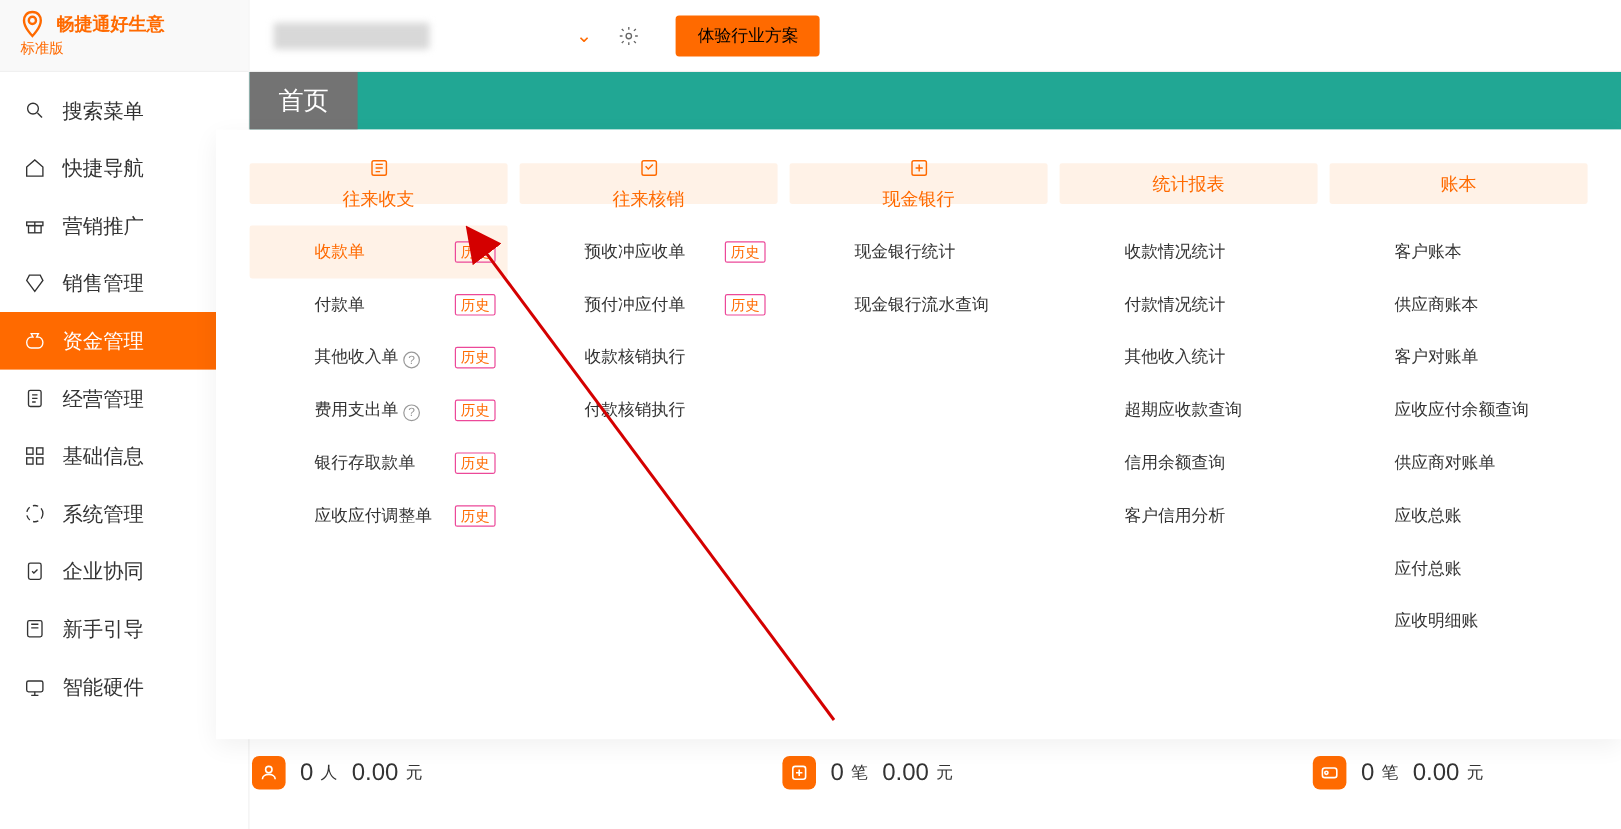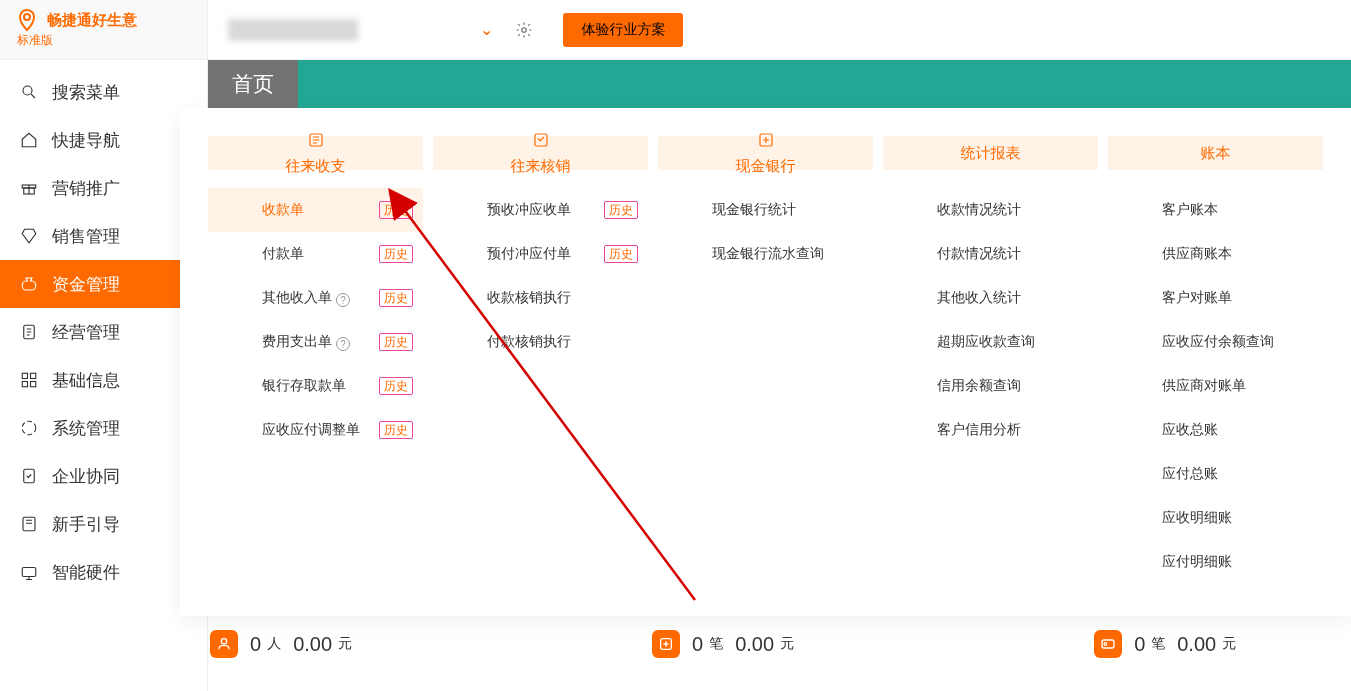--- a/index.html
+++ b/index.html
@@ -382,25 +382,20 @@
         <div class="mega-item">
           <span class="mega-label">
             <span>应付总账</span>
           </span>
         </div>
         <div class="mega-item">
           <span class="mega-label">
             <span>应收明细账</span>
           </span>
         </div>
-        <div class="mega-item">
-          <span class="mega-label">
-            <span>应付明细账</span>
-          </span>
-        </div>
       </div>
     </div>
 </div>
 
 <svg class="arrow-svg" viewBox="0 0 330 440">
   <defs>
       <marker id="ah" markerWidth="12" markerHeight="12" refX="2" refY="6" orient="auto">
         <path d="M0,0 L12,6 L0,12 z" fill="#d40000"></path>
       </marker>
     </defs>

